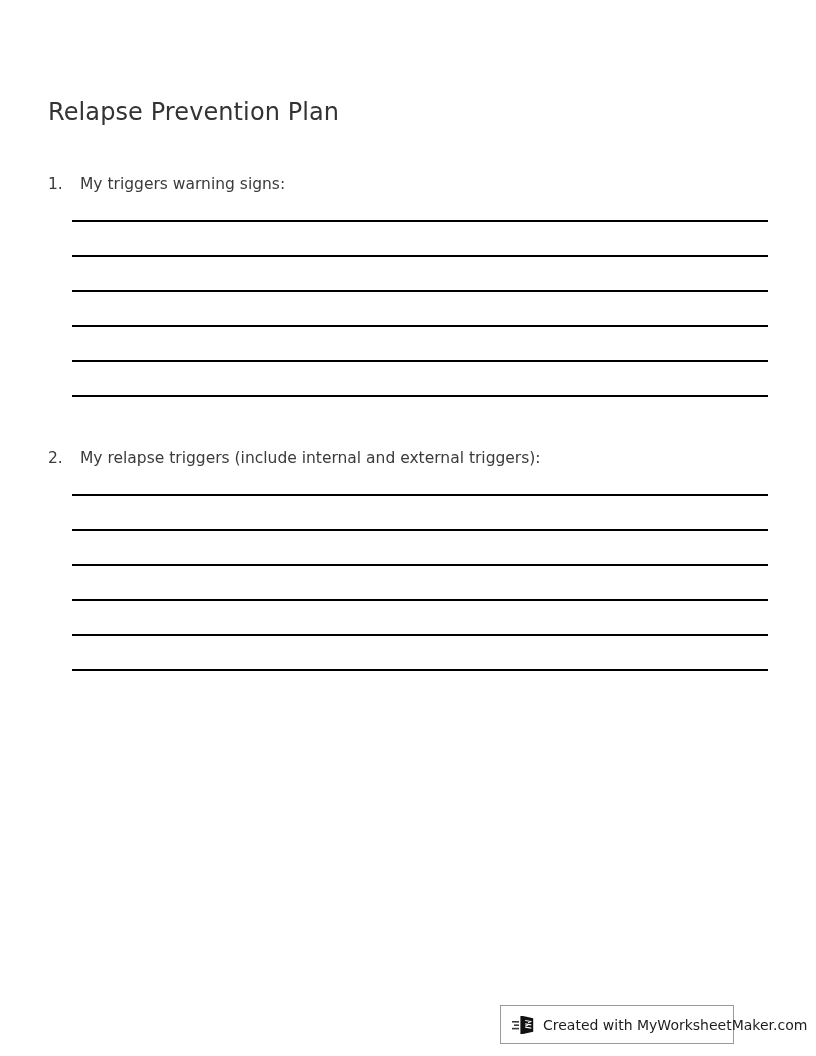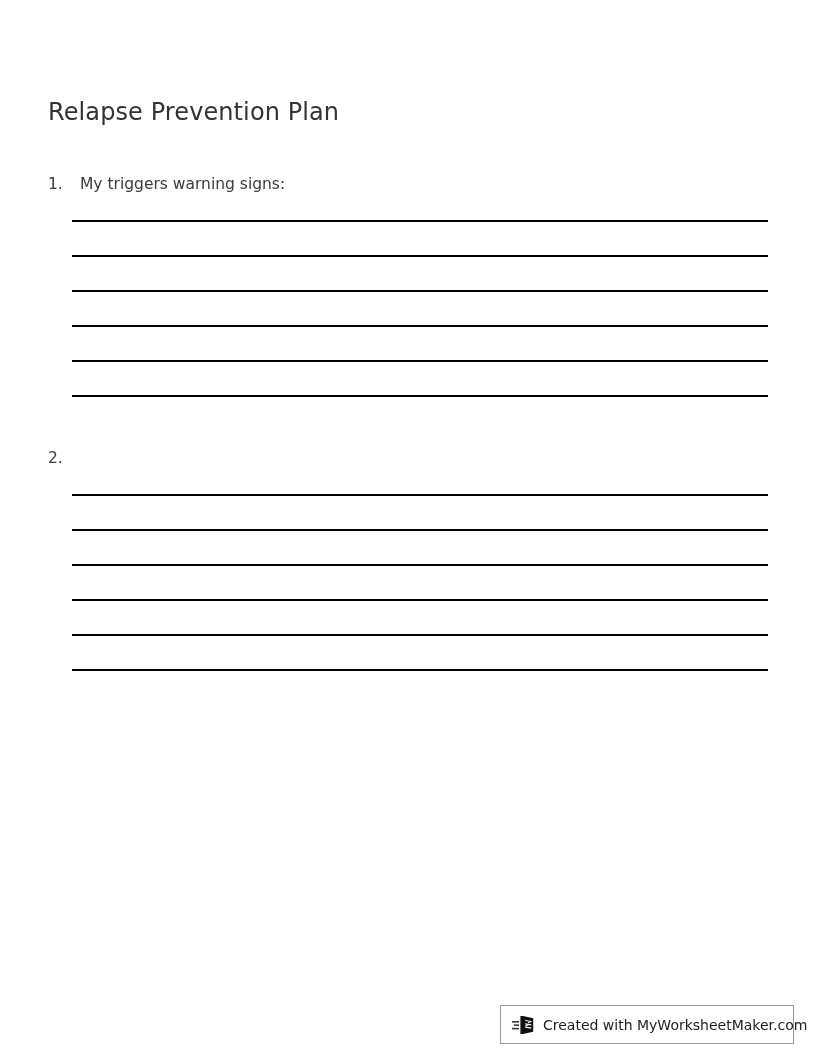--- a/index.html
+++ b/index.html
@@ -75,21 +75,21 @@
     border-bottom: 2px solid #000000;
     margin-bottom: 33px;
   }
   .answer-line:last-child { margin-bottom: 0; }
 
   
   .footer-badge {
     position: absolute;
     left: 500px;
     top: 1005px;
-    width: 294px;
+    width: 234px;
     height: 39px;
     box-sizing: border-box;
     border: 1px solid #9a9a9a;
     background: #ffffff;
     display: flex;
     align-items: center;
     padding-left: 11px;
   }
   .brand-icon {
     width: 24px;
@@ -123,20 +123,21 @@
       <div class="answer-line"></div>
       <div class="answer-line"></div>
       <div class="answer-line"></div>
       <div class="answer-line"></div>
     </div>
   </div>
 
   <div class="question-block" id="question-block-2">
     <div class="question-head">
       <span class="question-number">2.</span>
+      <span class="question-text">My relapse triggers (include internal and external triggers):</span>
     </div>
     <div class="answer-lines">
       <div class="answer-line"></div>
       <div class="answer-line"></div>
       <div class="answer-line"></div>
       <div class="answer-line"></div>
       <div class="answer-line"></div>
       <div class="answer-line"></div>
     </div>
   </div>

